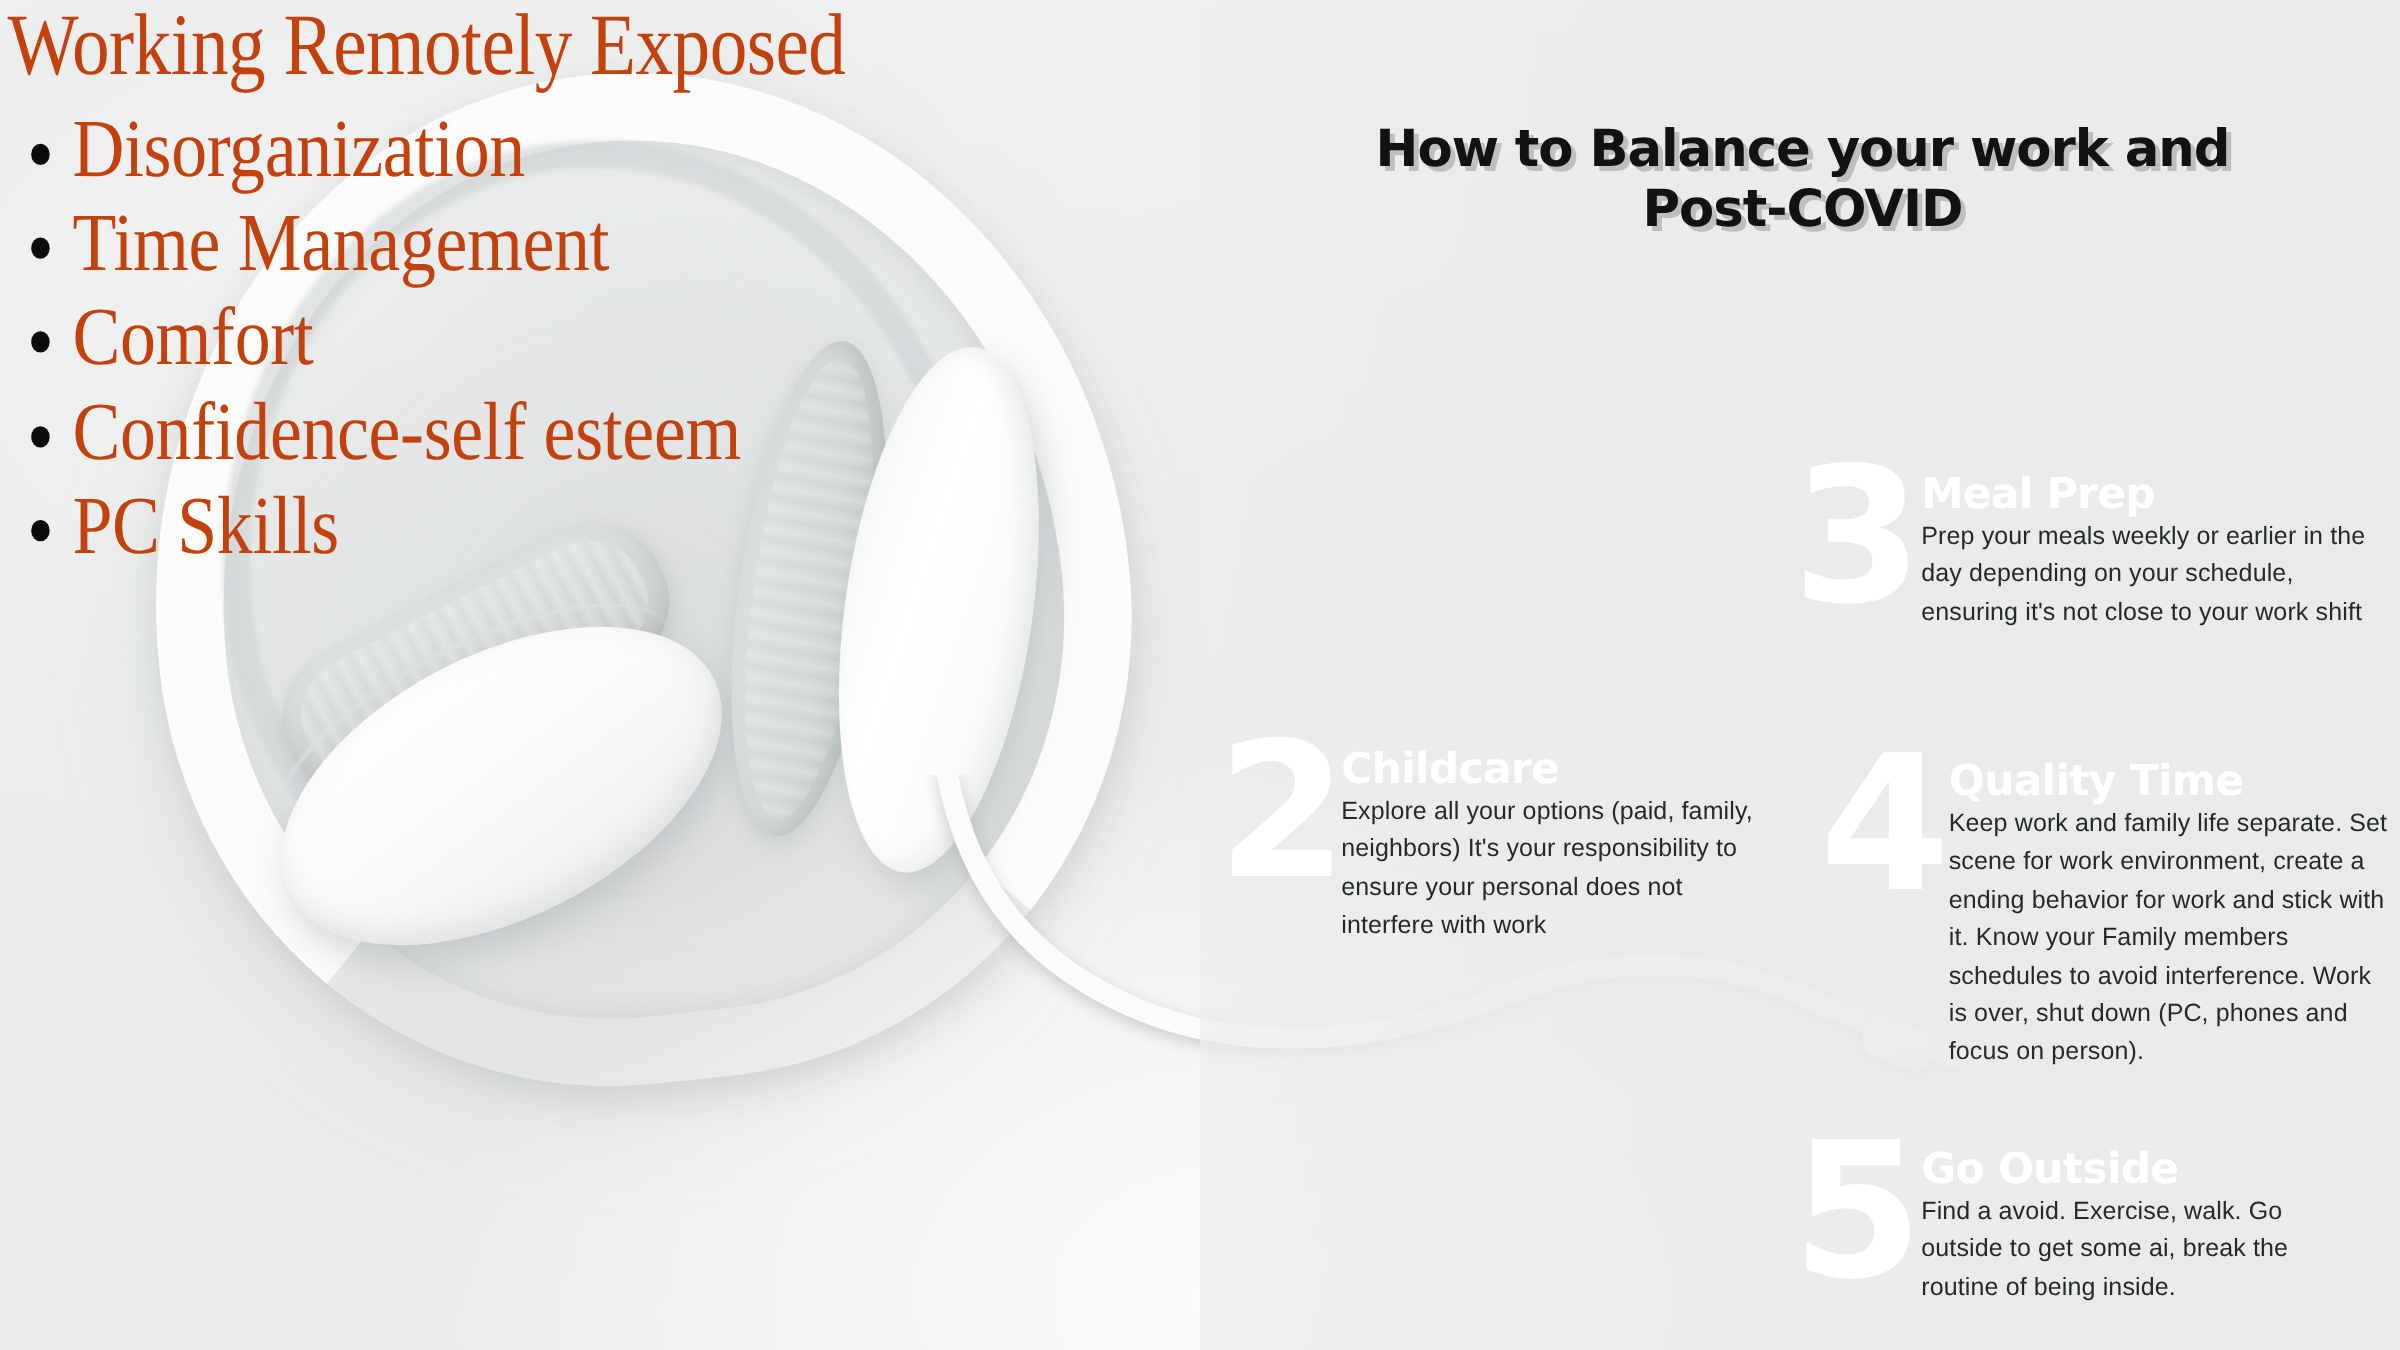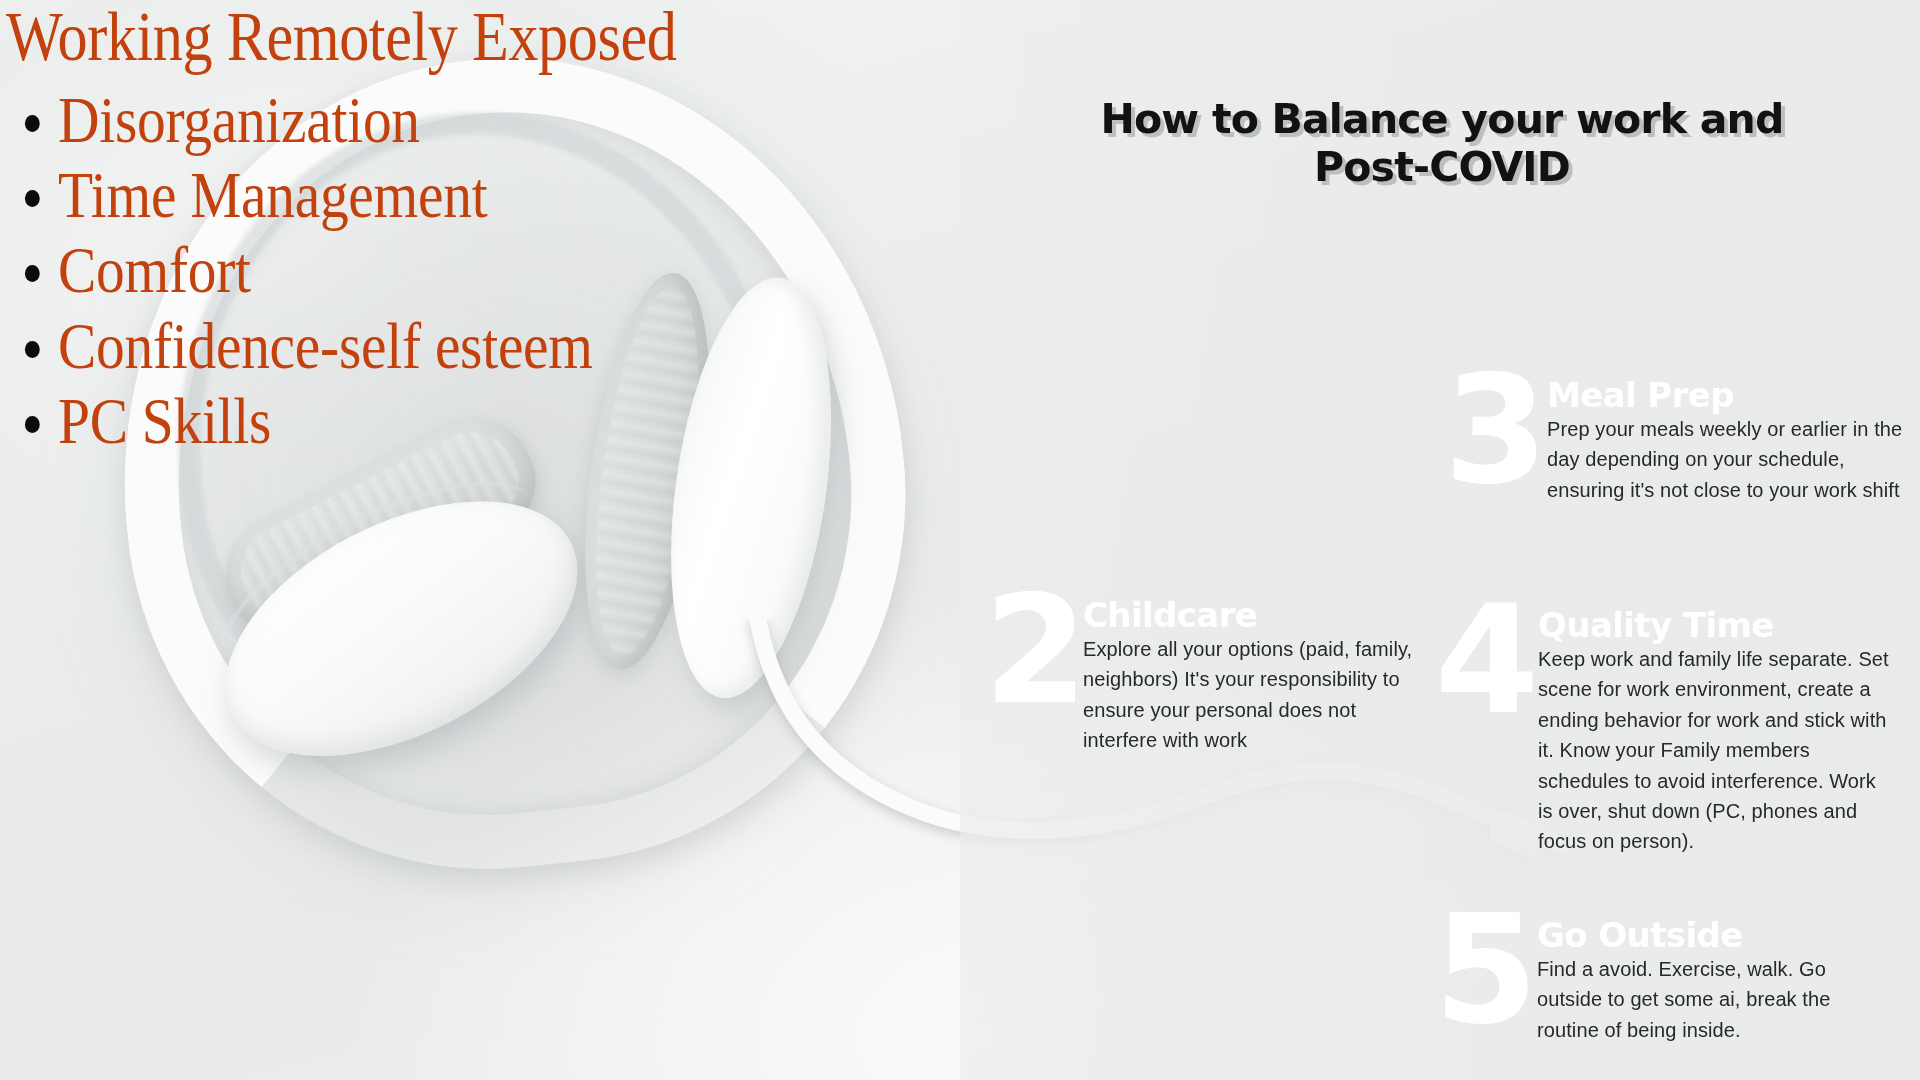--- a/index.html
+++ b/index.html
@@ -256,23 +256,23 @@
     font-family: "Liberation Sans", sans-serif;
     font-size: 20px;
     line-height: 1.52;
     color: #26292b;
     letter-spacing: 0.1px;
   }
 
   
   .step-1 { left: 14px;  top: 0px;   width: 440px; }
   .step-1 .step-text { text-indent: 10px; }
-  .step-3 { left: 480px; top: 12px;  width: 470px; }
-  .step-2 { left: 24px;  top: 232px; width: 440px; }
-  .step-4 { left: 471px; top: 242px; width: 470px; }
+  .step-3 { left: 470px; top: 12px;  width: 470px; }
+  .step-2 { left: 14px;  top: 232px; width: 440px; }
+  .step-4 { left: 492px; top: 242px; width: 470px; }
   .step-5 { left: 470px; top: 552px; width: 470px; }
   .step-5 .step-number, .step-4 .step-number, .step-3 .step-number { width: 116px; }
 </style>
 </head>
 <body>
 
 <div id="poster">
 
   <div class="photo-base"></div>
   <div class="photo-shadow"></div>

